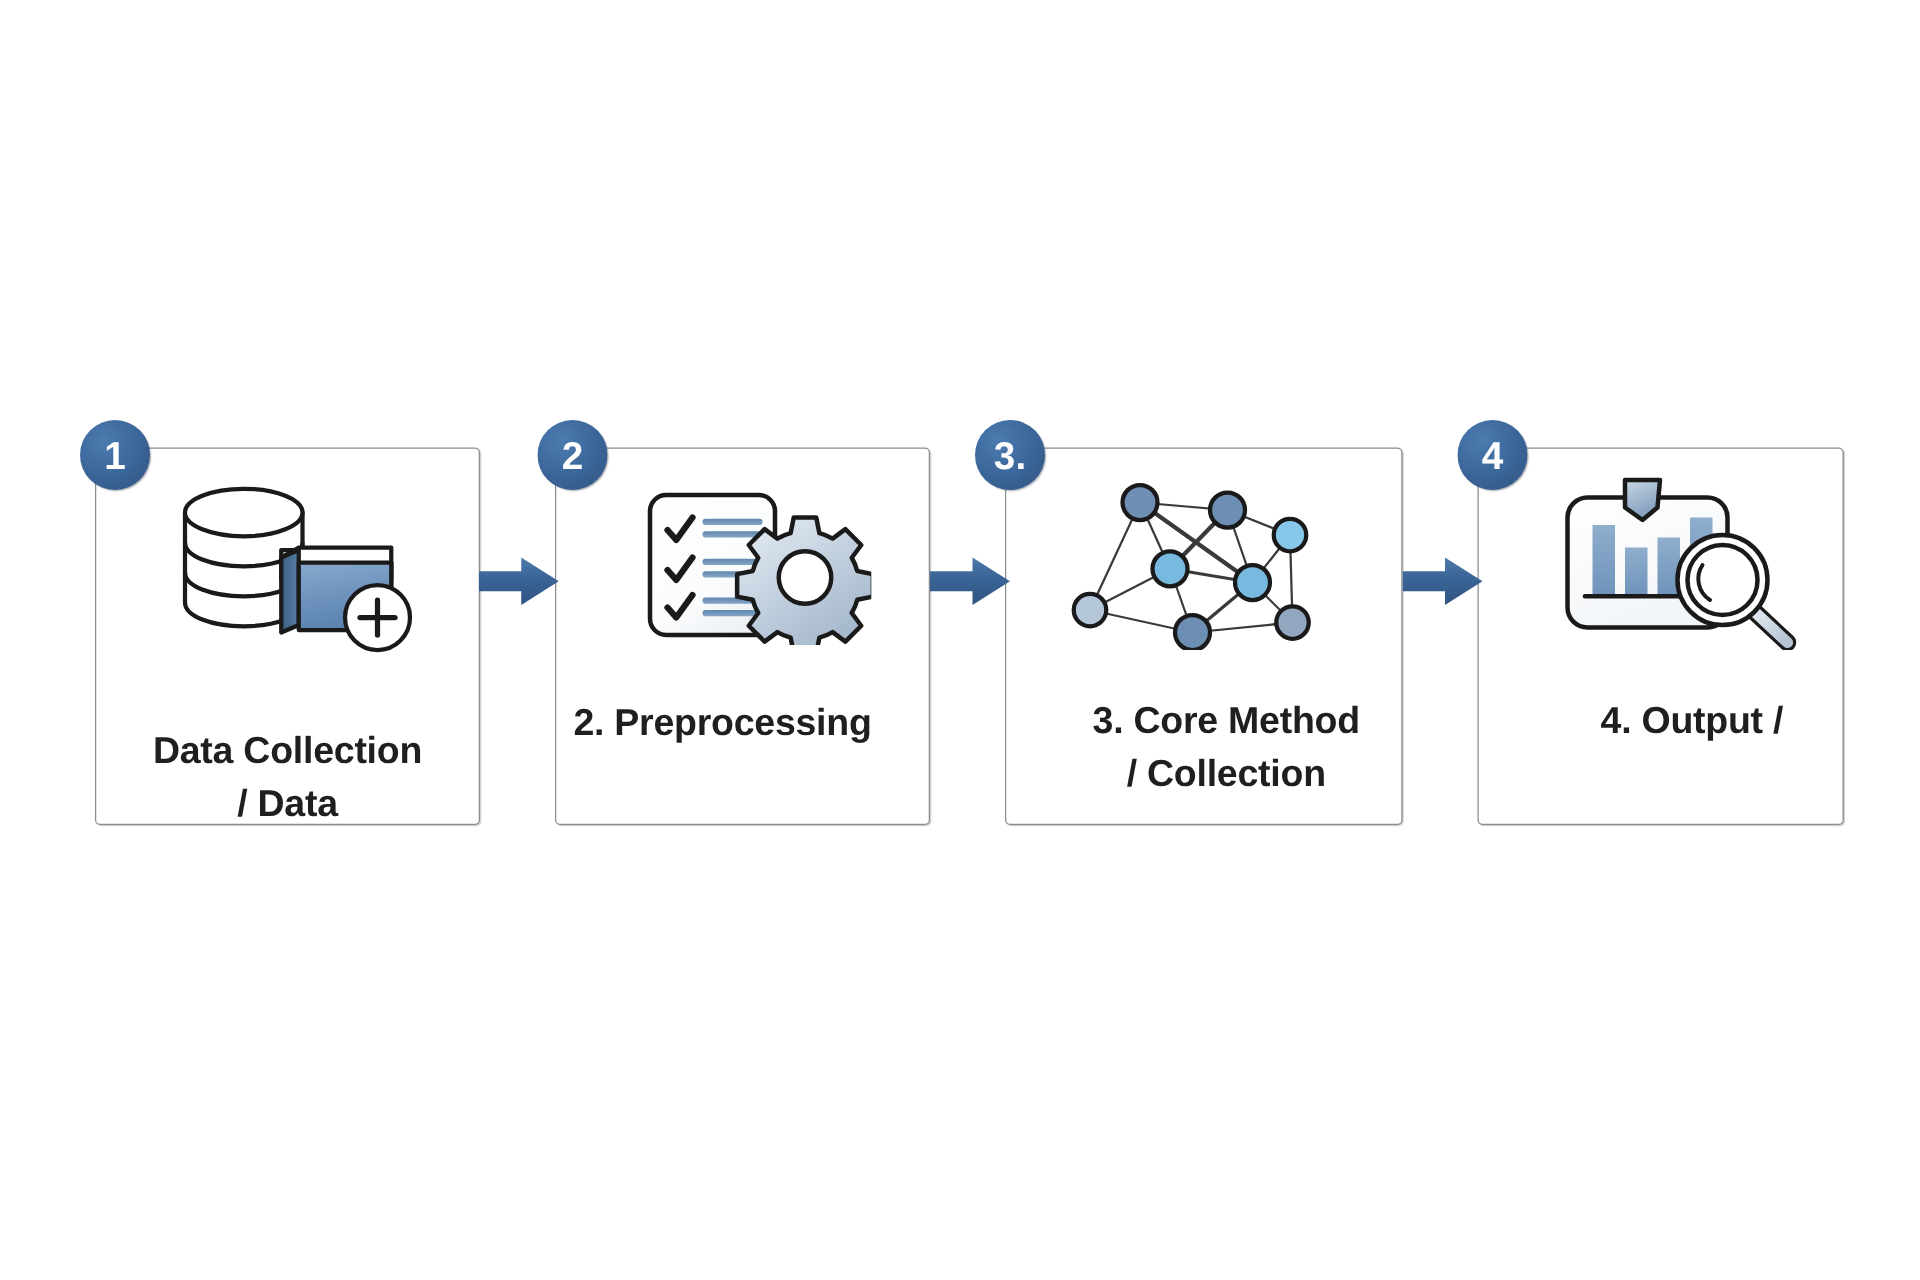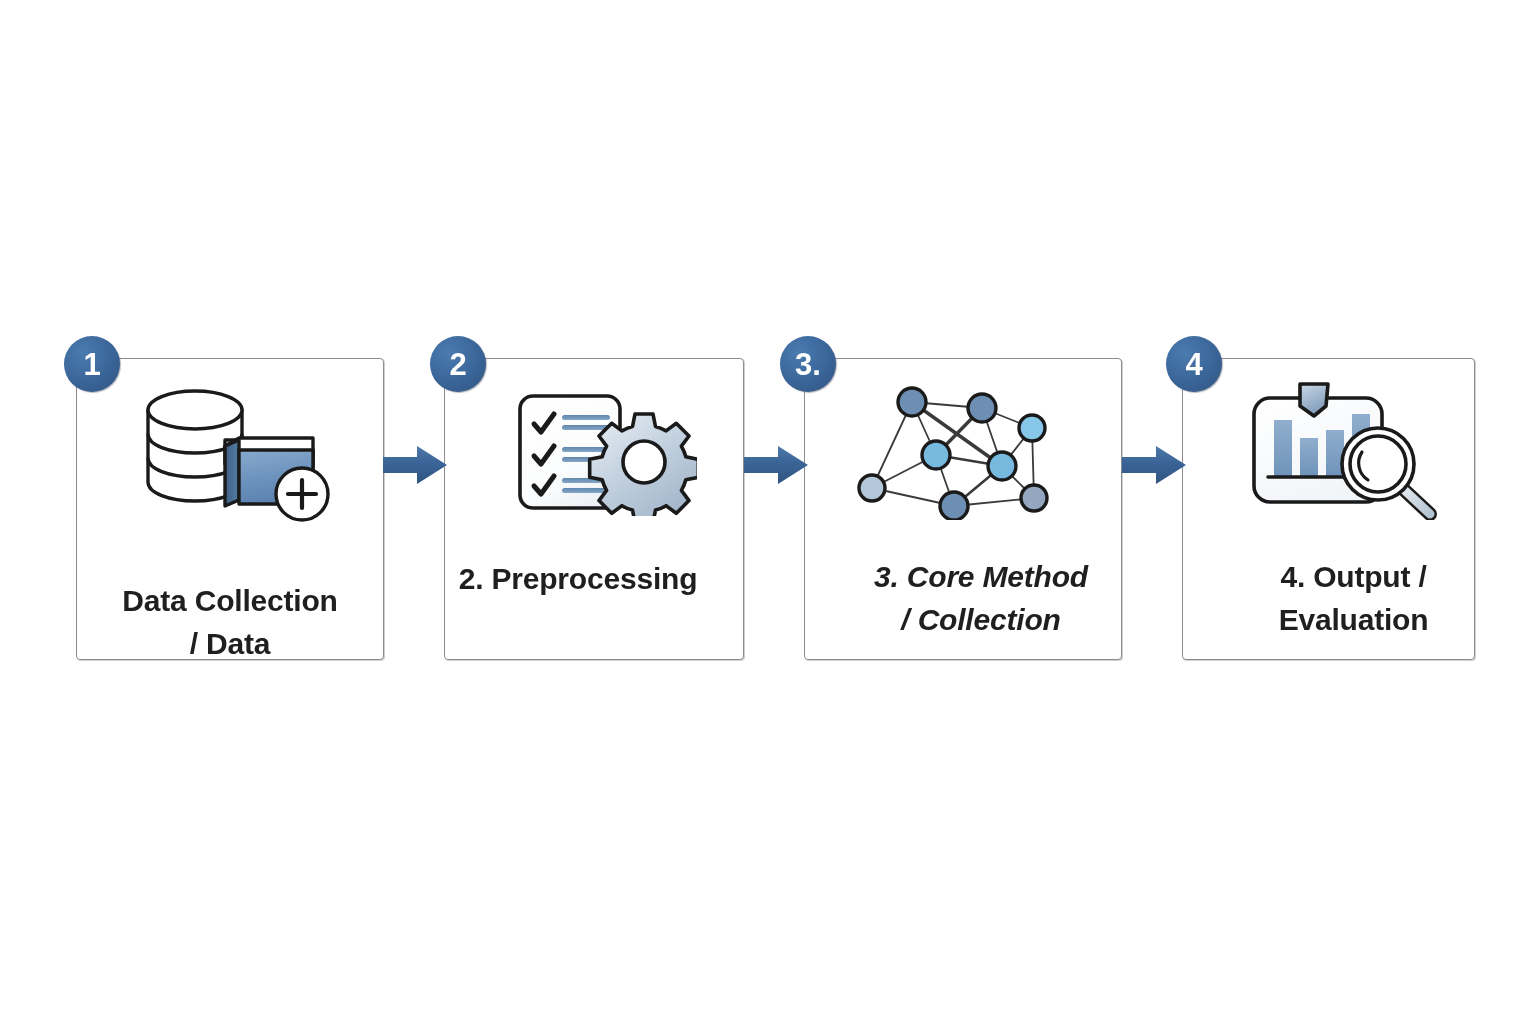--- a/index.html
+++ b/index.html
@@ -233,21 +233,21 @@
           <circle cx="182" cy="50" r="13" fill="#86c7ea"></circle>
           <circle cx="86" cy="77" r="14" fill="#78b9e0"></circle>
           <circle cx="152" cy="88" r="14" fill="#78b9e0"></circle>
           <circle cx="22" cy="110" r="13" fill="#b3c6da"></circle>
           <circle cx="104" cy="128" r="14" fill="#6e8fb4"></circle>
           <circle cx="184" cy="120" r="13" fill="#93a7c1"></circle>
         </g>
       </svg>
     </div>
 
-    <div class="step-label" style="left:804px; top:556px; width:354px;font-style:italic;">
+    <div class="step-label" style="left:804px; top:556px; width:354px;">
       <div>3. Core Method</div>
       <div>/ Collection</div>
     </div>
 
     <div class="step-badge" style="left:780px; top:336px;">
       <span>3.</span>
     </div>
 
     <div class="arrow" style="left:1122px; top:442px; width:64px; height:46px;">
       <svg width="64" height="46" viewBox="0 0 64 46">
@@ -296,21 +296,20 @@
         <path d="M158 108 L188 136" stroke="url(#handleGrad)" stroke-width="9" stroke-linecap="round" fill="none"></path>
 
         <circle cx="136" cy="86" r="36" fill="#ffffff" stroke="#1a1a1a" stroke-width="3.6"></circle>
         <circle cx="136" cy="86" r="28" fill="none" stroke="#1a1a1a" stroke-width="3.6"></circle>
         <path d="M120 74 a20 20 0 0 0 6 28" fill="none" stroke="#1a1a1a" stroke-width="3.2" stroke-linecap="round"></path>
       </svg>
     </div>
 
     <div class="step-label" style="left:1182px; top:556px; width:343px;">
       <div>4. Output /</div>
-      <div>Evaluation</div>
     </div>
 
     <div class="step-badge" style="left:1166px; top:336px;">
       <span>4</span>
     </div>
 
   </div>
 </div>
 
 </body></html>

